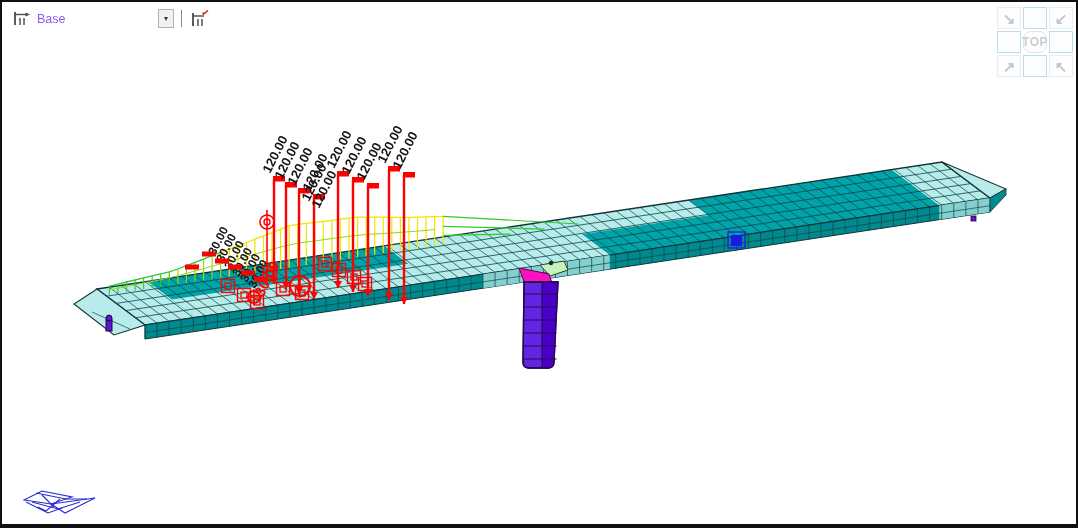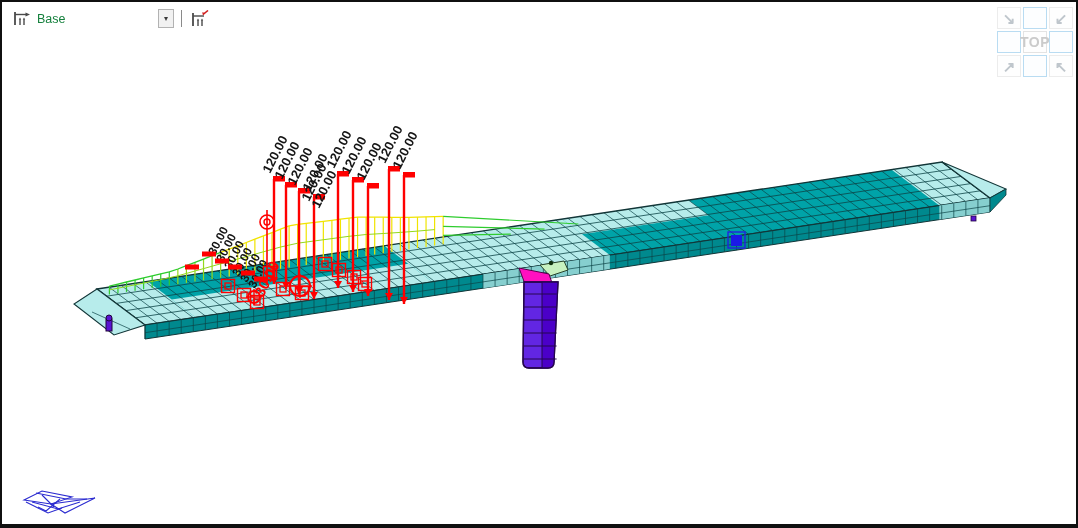--- a/index.html
+++ b/index.html
@@ -7,33 +7,33 @@
     position:relative;width:1078px;height:528px;box-sizing:border-box;
     border:2px solid #101010;border-bottom-width:4px;background:#ffffff;
     font-family:"Liberation Sans",sans-serif;overflow:hidden;
   }
   #scene{position:absolute;left:0;top:0;}
   
   .toolbar{position:absolute;left:0;top:0;height:34px;width:240px;z-index:5;}
   .tool-icon{position:absolute;top:8px;width:20px;height:18px;display:inline-block;cursor:pointer;}
   .tool-icon.first{left:10px;}
   .tool-icon.red{left:188px;}
-  .stage-label{position:absolute;left:35px;top:10px;font-size:12.5px;color:#15803d;}
+  .stage-label{position:absolute;left:35px;top:10px;font-size:12.5px;color:#8b5cf6;}
   .dd-btn{position:absolute;left:156px;top:7px;width:16px;height:19px;background:#f1f1f1;
     border:1px solid #b2b2b2;display:flex;align-items:center;justify-content:center;
     font-size:8px;color:#3a3a3a;padding:0;cursor:pointer;}
   .tb-sep{position:absolute;left:179px;top:8px;width:1px;height:17px;background:#8a8a8a;}
   
   .viewcube{position:absolute;right:3px;top:5px;display:grid;z-index:5;
     grid-template-columns:repeat(3,24px);grid-template-rows:repeat(3,22px);gap:2px;}
   .vc{display:flex;align-items:center;justify-content:center;background:#fefefe;
     border:1px solid #ececec;color:#bfc6cc;font-size:15px;line-height:1;cursor:pointer;
     font-weight:bold;}
   .vc.mid{border-color:#b9dcf2;background:#fdfeff;}
-  .vc.center{font-size:14px;color:#cbcbcb;border-color:#e3e3e3;font-weight:bold;letter-spacing:.5px;}
+  .vc.center{font-size:12px;color:#cbcbcb;border-color:#e3e3e3;font-weight:bold;letter-spacing:.5px;border-radius:8px;}
 </style>
 </head>
 <body>
 
 <div class="frame">
 
   <svg id="scene" width="1078" height="524" viewBox="0 0 1078 524">
       <g>
         <polygon points="95.0,287.0 940.0,160.0 988.0,196.0 143.0,323.0" fill="#00A3A8"></polygon>
         <polygon points="95.0,287.0 145.7,279.4 193.7,315.4 143.0,323.0" fill="#B7ECEB"></polygon>

